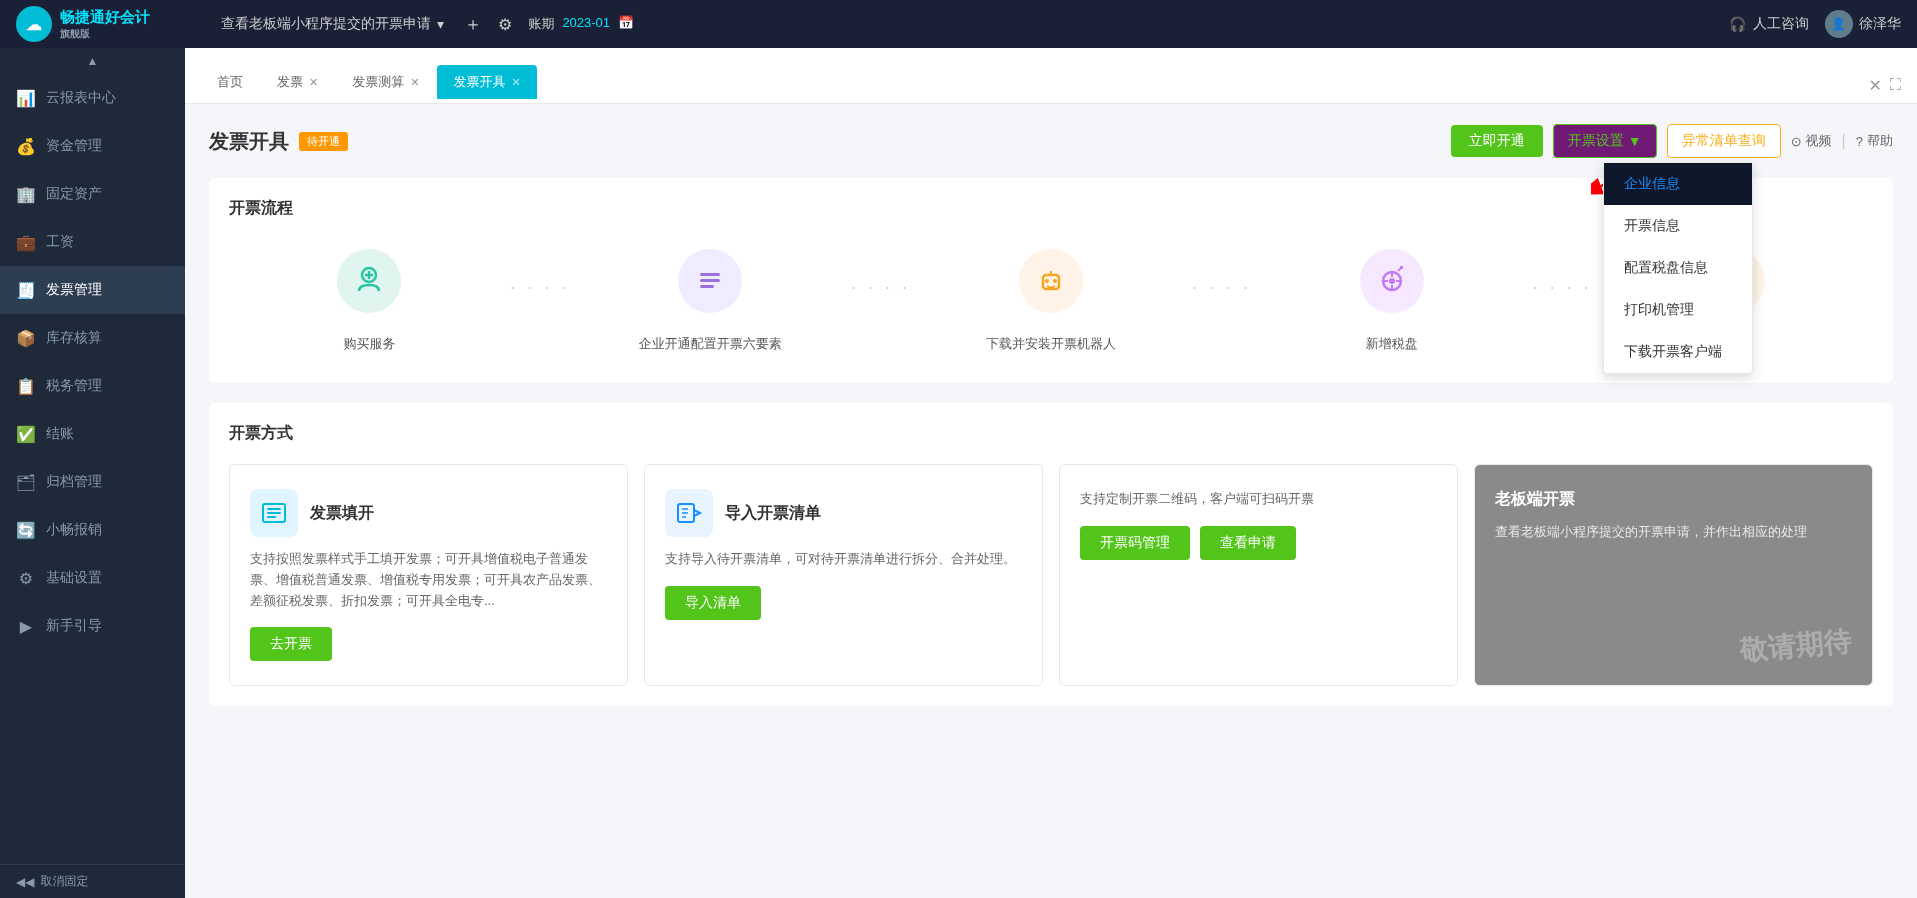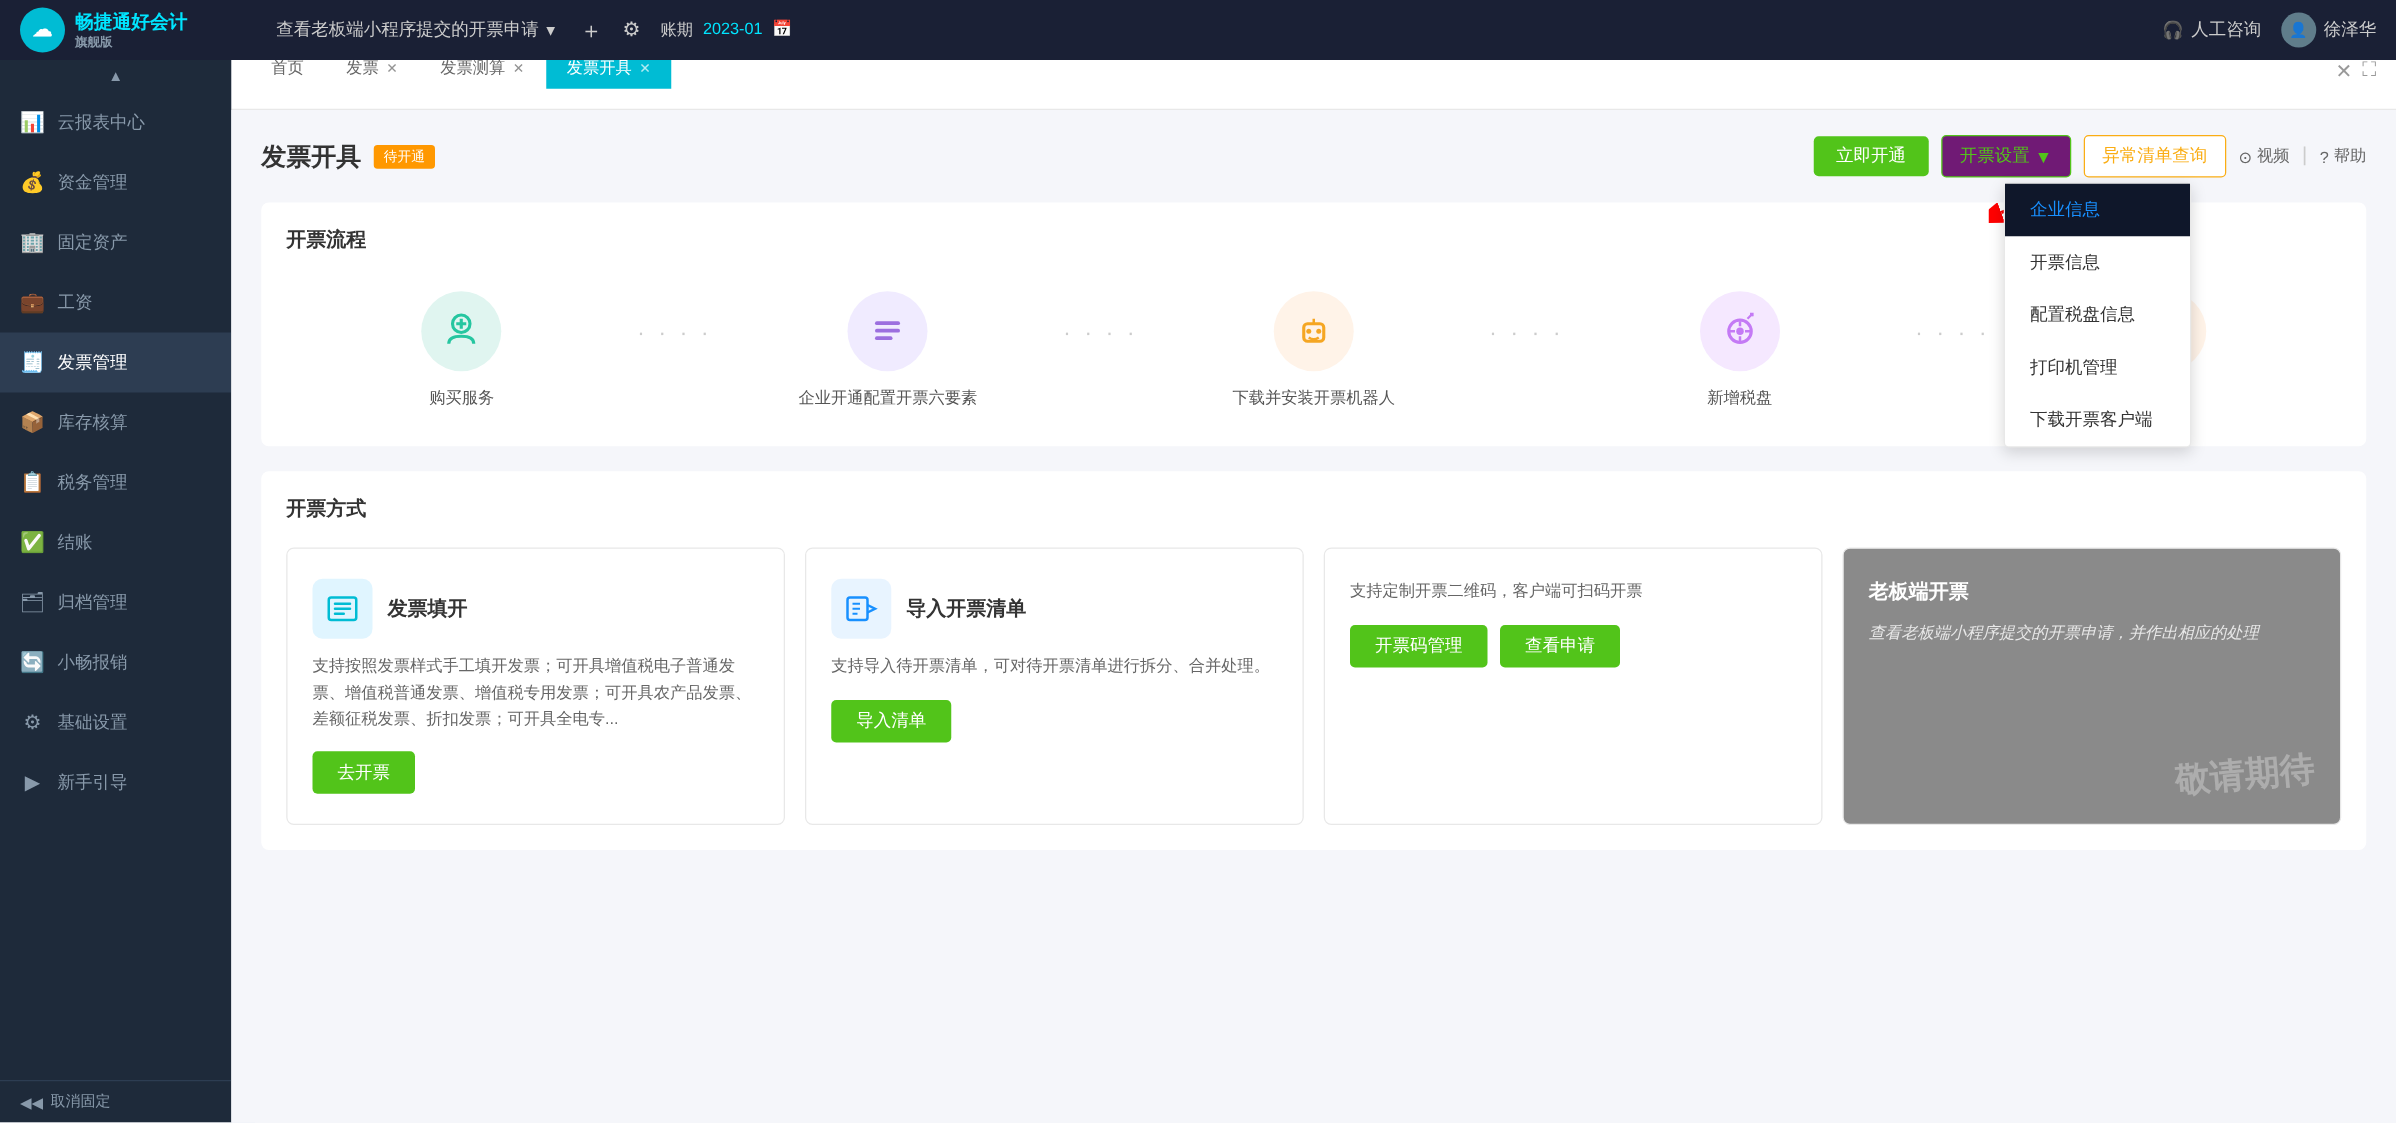--- a/index.html
+++ b/index.html
@@ -82,23 +82,23 @@
       display: flex; align-items: center; gap: 6px;
     }
 
     
     .content-area { flex: 1; display: flex; flex-direction: column; overflow: hidden; }
 
     
     .tab-bar {
       background: #fff;
       display: flex; align-items: flex-end;
-      padding: 16px 16px;
+      padding: 4px 16px;
       border-bottom: 1px solid #e8e8e8;
-      height: 40px;
+      height: 56px;
       gap: 2px;
     }
     .tab-item {
       padding: 8px 16px;
       font-size: 13px;
       cursor: pointer;
       color: #666;
       border-radius: 4px 4px 0 0;
       display: flex; align-items: center; gap: 6px;
     }
@@ -201,21 +201,21 @@
       align-items: center;
       gap: 12px;
       flex: 1;
     }
     .flow-step-icon {
       width: 64px; height: 64px;
       border-radius: 50%;
       display: flex; align-items: center; justify-content: center;
       font-size: 28px;
     }
-    .flow-step-label { font-size: 13px; color: #555; text-align: center; }
+    .flow-step-label { font-size: 13px; color: #555; text-align: center; margin-top: 10px; }
     .flow-dots { color: #ccc; font-size: 18px; letter-spacing: 3px; padding-bottom: 28px; }
 
     .step-teal { background: #e0f5f0; }
     .step-purple { background: #f0ebff; }
     .step-orange { background: #fff3e8; }
     .step-violet { background: #f5e8ff; }
     .step-orange2 { background: #fff3e8; }
 
     
     .method-cards { display: flex; gap: 16px; }
@@ -243,21 +243,21 @@
       cursor: pointer;
     }
 
     .method-card-dark {
       background: #8a8a8a;
       color: white;
       position: relative;
       overflow: hidden;
     }
     .method-card-dark .method-card-title { color: white; }
-    .method-card-dark .method-card-desc { color: rgba(255,255,255,0.8); font-style: italic; }
+    .method-card-dark .method-card-desc { color: rgba(255,255,255,0.8); }
     .overlay-text {
       position: absolute;
       bottom: 20px;
       right: 20px;
       font-size: 28px;
       font-weight: bold;
       color: rgba(255,255,255,0.3);
       transform: rotate(-5deg);
     }
 

